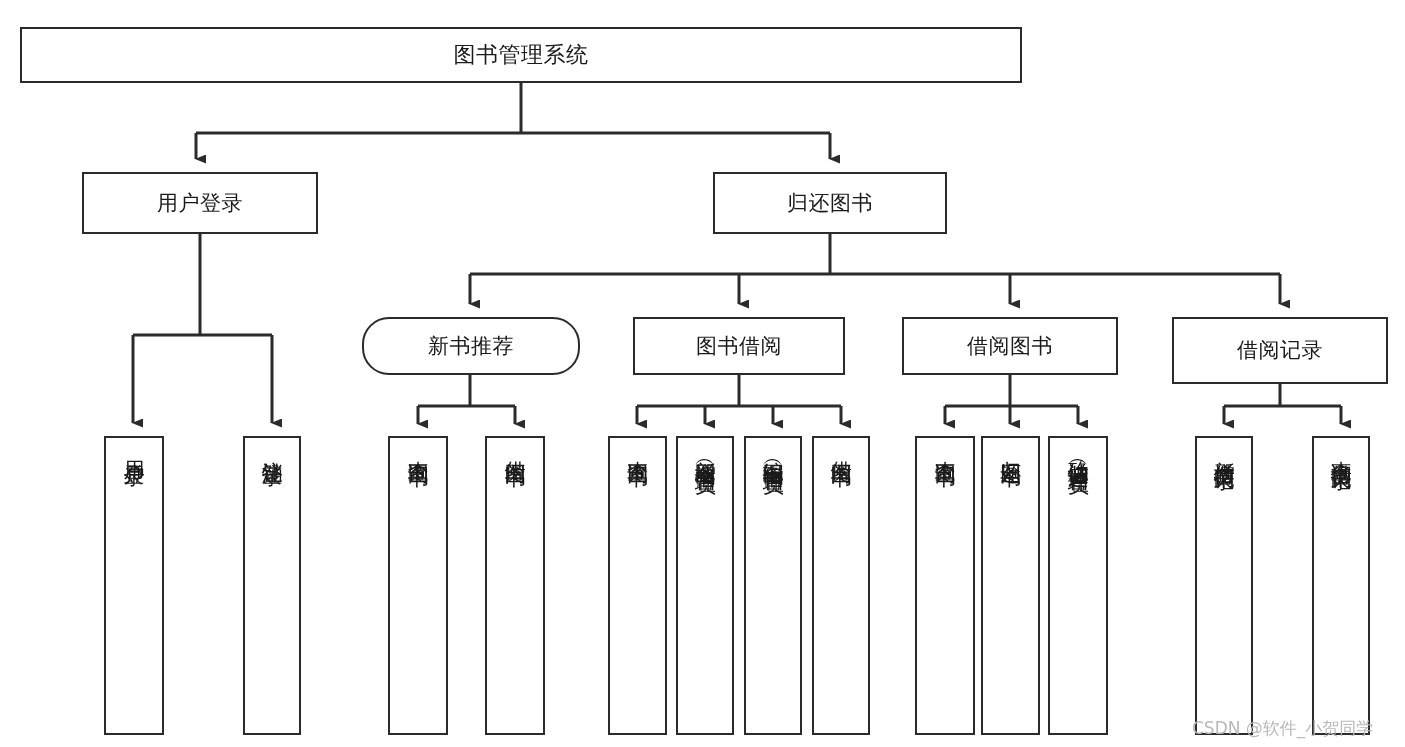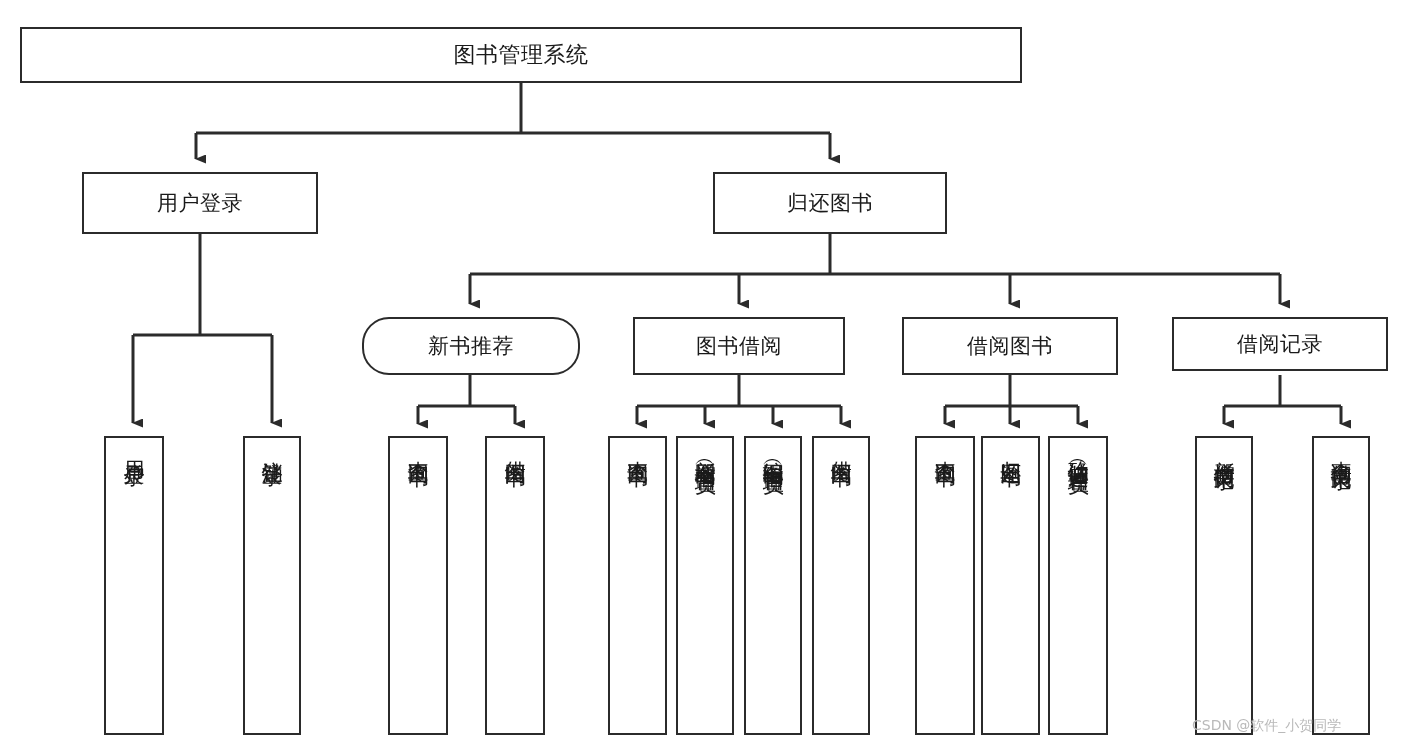--- a/index.html
+++ b/index.html
@@ -58,21 +58,21 @@
   .node.v-node .label {
     writing-mode: vertical-rl;
     text-orientation: upright;
     font-size: 21px;
     line-height: 1.08;
     letter-spacing: 2px;
     white-space: nowrap;
   }
   .watermark {
     position: absolute;
-    font-size: 14px;
+    font-size: 17px;
     color: #b9b9b9;
     white-space: nowrap;
     z-index: 3;
     font-family: "DejaVu Sans", "Liberation Sans", sans-serif;
   }
 </style>
 </head>
 <body>
 
 <div id="diagram-root" style="background: rgb(255, 255, 255);">
@@ -140,21 +140,21 @@
 
   <div class="node h-node" style="left: 362px; top: 317px; width: 218px; height: 58px; border-color: rgb(43, 43, 43); background: rgb(255, 255, 255); color: rgb(26, 26, 26); border-radius: 27px;">
     <span class="label">新书推荐</span>
   </div>
   <div class="node h-node" style="left: 633px; top: 317px; width: 212px; height: 58px; border-color: rgb(43, 43, 43); background: rgb(255, 255, 255); color: rgb(26, 26, 26);">
     <span class="label">图书借阅</span>
   </div>
   <div class="node h-node" style="left: 902px; top: 317px; width: 216px; height: 58px; border-color: rgb(43, 43, 43); background: rgb(255, 255, 255); color: rgb(26, 26, 26);">
     <span class="label">借阅图书</span>
   </div>
-  <div class="node h-node" style="left: 1172px; top: 317px; width: 216px; height: 54px; border-color: rgb(43, 43, 43); background: rgb(255, 255, 255); color: rgb(26, 26, 26);">
+  <div class="node h-node" style="left: 1172px; top: 317px; width: 216px; height: 67px; border-color: rgb(43, 43, 43); background: rgb(255, 255, 255); color: rgb(26, 26, 26);">
     <span class="label">借阅记录</span>
   </div>
 
   <div class="node v-node" style="left: 104px; top: 436px; width: 60px; height: 299px; border-color: rgb(43, 43, 43); background: rgb(255, 255, 255); color: rgb(26, 26, 26);">
     <span class="label">用户登录</span>
   </div>
   <div class="node v-node" style="left: 243px; top: 436px; width: 58px; height: 299px; border-color: rgb(43, 43, 43); background: rgb(255, 255, 255); color: rgb(26, 26, 26);">
     <span class="label">注销登录</span>
   </div>
   <div class="node v-node" style="left: 388px; top: 436px; width: 60px; height: 299px; border-color: rgb(43, 43, 43); background: rgb(255, 255, 255); color: rgb(26, 26, 26);">

